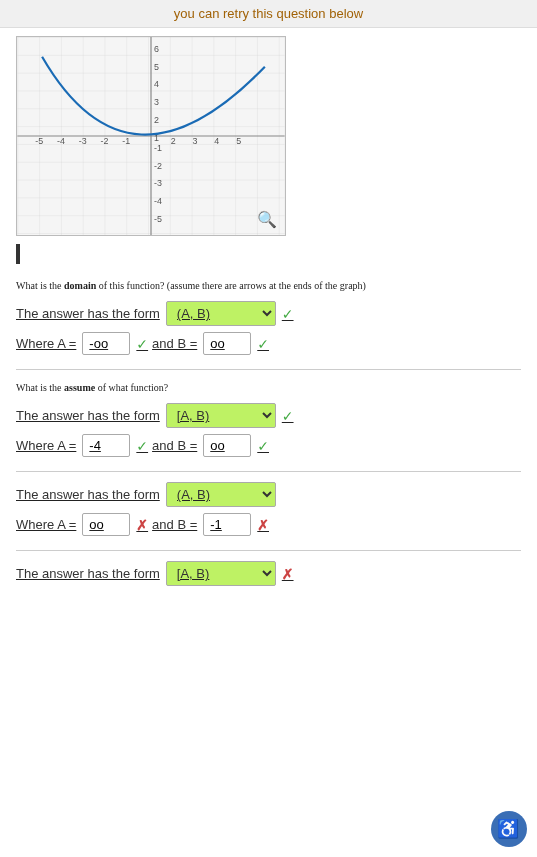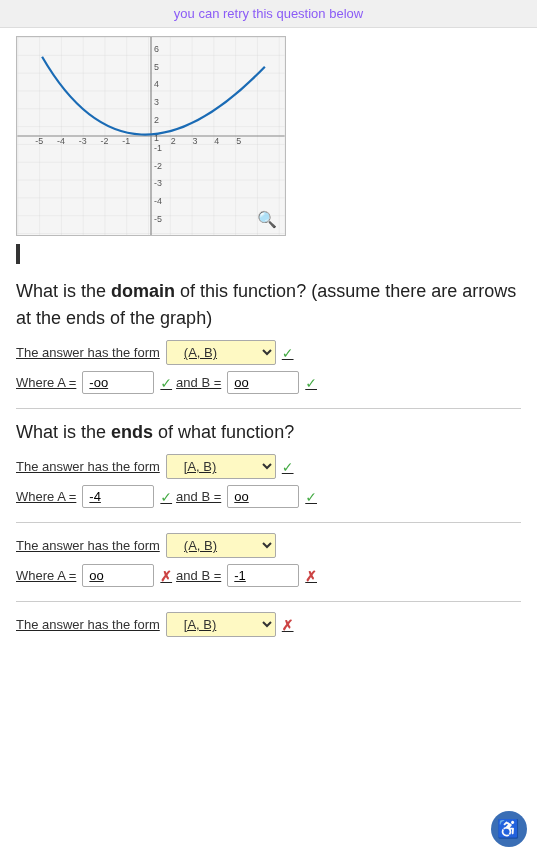--- a/index.html
+++ b/index.html
@@ -10,21 +10,21 @@
       font-family: Arial, sans-serif;
       font-size: 14px;
       color: #222;
       overflow-x: hidden;
     }
     .top-banner {
       background: #f0f0f0;
       text-align: center;
       padding: 6px 0;
       font-size: 13px;
-      color: #8b5cf6;
+      color: #a16207;
       border-bottom: 1px solid #ddd;
     }
     .graph-area {
       background: #e8e8e8;
       width: 270px;
       height: 200px;
       margin: 8px 16px;
       position: relative;
       border: 1px solid #bbb;
     }
@@ -38,46 +38,47 @@
       background: #333;
       margin: 6px 16px;
     }
     .content {
       padding: 8px 16px 16px 16px;
     }
     .question-block {
       margin-bottom: 14px;
     }
     .question-text {
-      font-size: 18px;
+      font-size: 10px;
       line-height: 1.5;
       margin-bottom: 8px;
+      font-family: Liberation Serif, serif;
     }
     .question-text b {
       font-weight: bold;
     }
     .answer-row {
       display: flex;
       align-items: center;
       margin-bottom: 6px;
       flex-wrap: wrap;
       gap: 4px;
       text-decoration: underline;
     }
     .label-text {
       font-size: 13px;
       color: #333;
       margin-right: 2px;
     }
     .form-select {
       border: 1px solid #aaa;
       border-radius: 2px;
-      padding: 3px 13px;
-      font-size: 13px;
-      background: #fef9c3;
+      padding: 3px 6px;
+      font-size: 13px;
+      background: #bef264;
       color: #333;
       cursor: pointer;
       min-width: 110px;
     }
     .check-icon {
       color: #4a4;
       font-size: 14px;
       cursor: pointer;
       margin-left: 2px;
     }
@@ -86,21 +87,21 @@
       font-size: 14px;
       cursor: pointer;
       margin-left: 2px;
       font-weight: bold;
     }
     .input-field {
       border: 1px solid #aaa;
       border-radius: 2px;
       padding: 3px 6px;
       font-size: 13px;
-      width: 72px;
+      width: 48px;
       background: #fff;
     }
     .divider {
       border: none;
       border-top: 1px solid #ccc;
       margin: 10px 0;
     }
     .zoom-icon {
       position: absolute;
       bottom: 6px;
@@ -183,21 +184,21 @@
       <span class="label-text">and B =</span>
       <input class="input-field" type="text" value="oo" style="">
       <span class="check-icon">✓</span>
     </div>
   </div>
 
   <hr class="divider">
 
   <div class="question-block">
     <p class="question-text">
-      <span>What is the </span><b>ends</b><span> of what function?</span>
+      <span>What is the </span><b>assume</b><span> of what function?</span>
     </p>
     <div class="answer-row">
       <span class="label-text">The answer has the form</span>
       <select class="form-select">
         <option>[A, B)</option>
         <option>(A, B)</option>
         <option>(A, B]</option>
         <option>[A, B]</option>
       </select>
       <span class="check-icon">✓</span>

